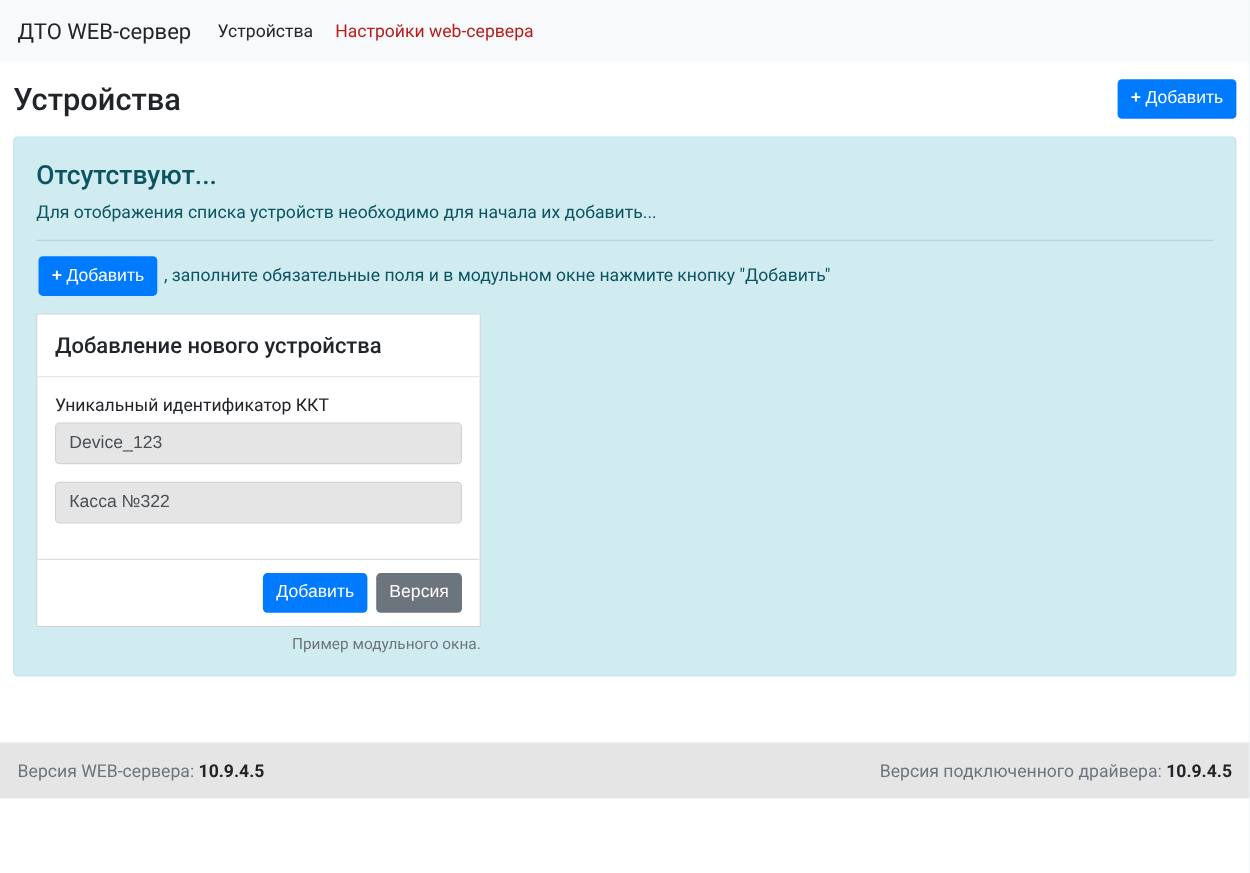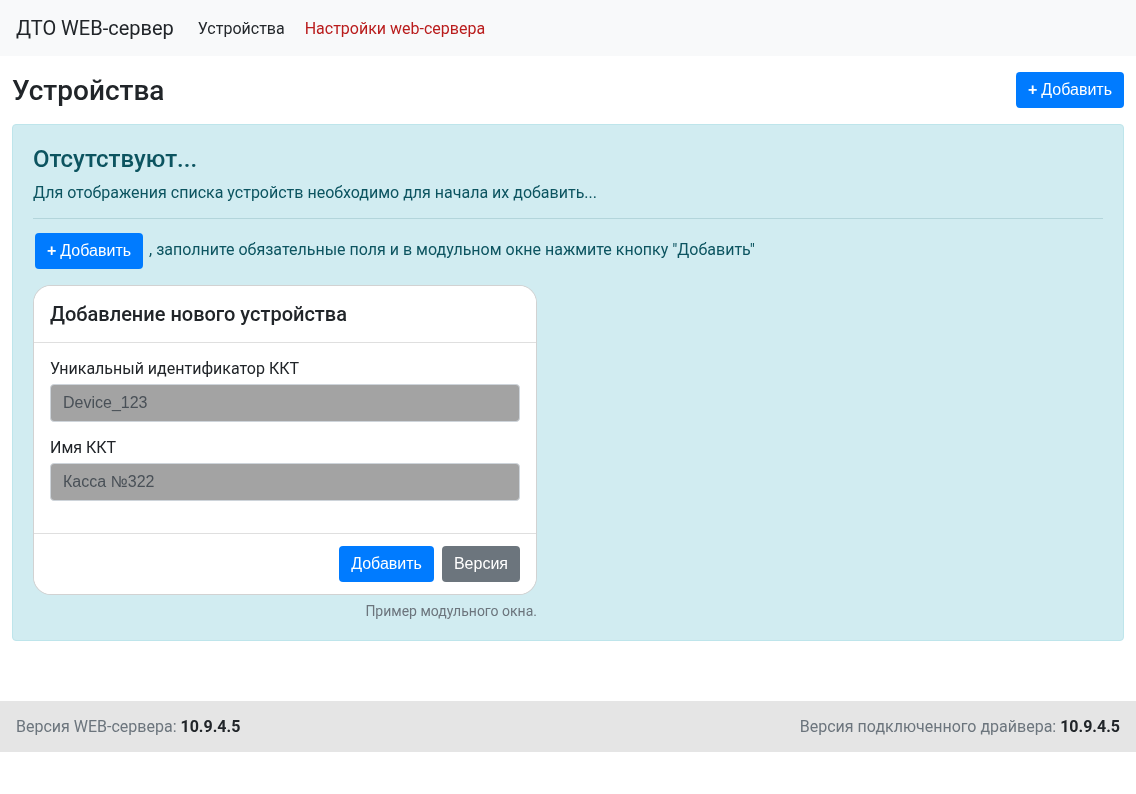--- a/index.html
+++ b/index.html
@@ -101,22 +101,22 @@
       vertical-align: middle;
       margin: 0 2px;
     }
     .figure {
       margin-top: 16px;
       display: inline-block;
     }
     .card {
       background: #fff;
       border: 1px solid rgba(0,0,0,.175);
-      border-radius: 18px;
-      width: 504px;
+      border-radius: 0;
+      width: 404px;
       overflow: hidden;
     }
     .card-header {
       padding: 16px;
       border-bottom: 1px solid rgba(0,0,0,.125);
       font-size: 20px;
       font-weight: 500;
       background: #fff;
       color: #212529;
     }
@@ -133,21 +133,21 @@
       font-size: 16px;
     }
     .form-control {
       width: 100%;
       padding: 6px 12px;
       font-size: 16px;
       border: 1px solid #ced4da;
       border-radius: 4px;
       line-height: 1.5;
       color: #495057;
-      background: #a3a3a3;
+      background: #e5e5e5;
     }
     .card-footer {
       border-top: 1px solid rgba(0,0,0,.125);
       padding: 12px 16px;
       display: flex;
       justify-content: flex-end;
       gap: 8px;
       background: #fff;
     }
     .figure-caption {
@@ -201,21 +201,20 @@
 
     <div class="figure">
       <div class="card">
         <div class="card-header">Добавление нового устройства</div>
         <div class="card-body">
           <div class="form-group">
             <label class="form-label">Уникальный идентификатор ККТ</label>
             <input type="text" class="form-control" value="Device_123" style="">
           </div>
           <div class="form-group">
-            <label class="form-label">Имя ККТ</label>
             <input type="text" class="form-control" value="Касса №322" style="">
           </div>
         </div>
         <div class="card-footer">
           <button class="btn btn-primary">Добавить</button>
           <button class="btn btn-secondary">Версия</button>
         </div>
       </div>
       <div class="figure-caption">Пример модульного окна.</div>
     </div>

